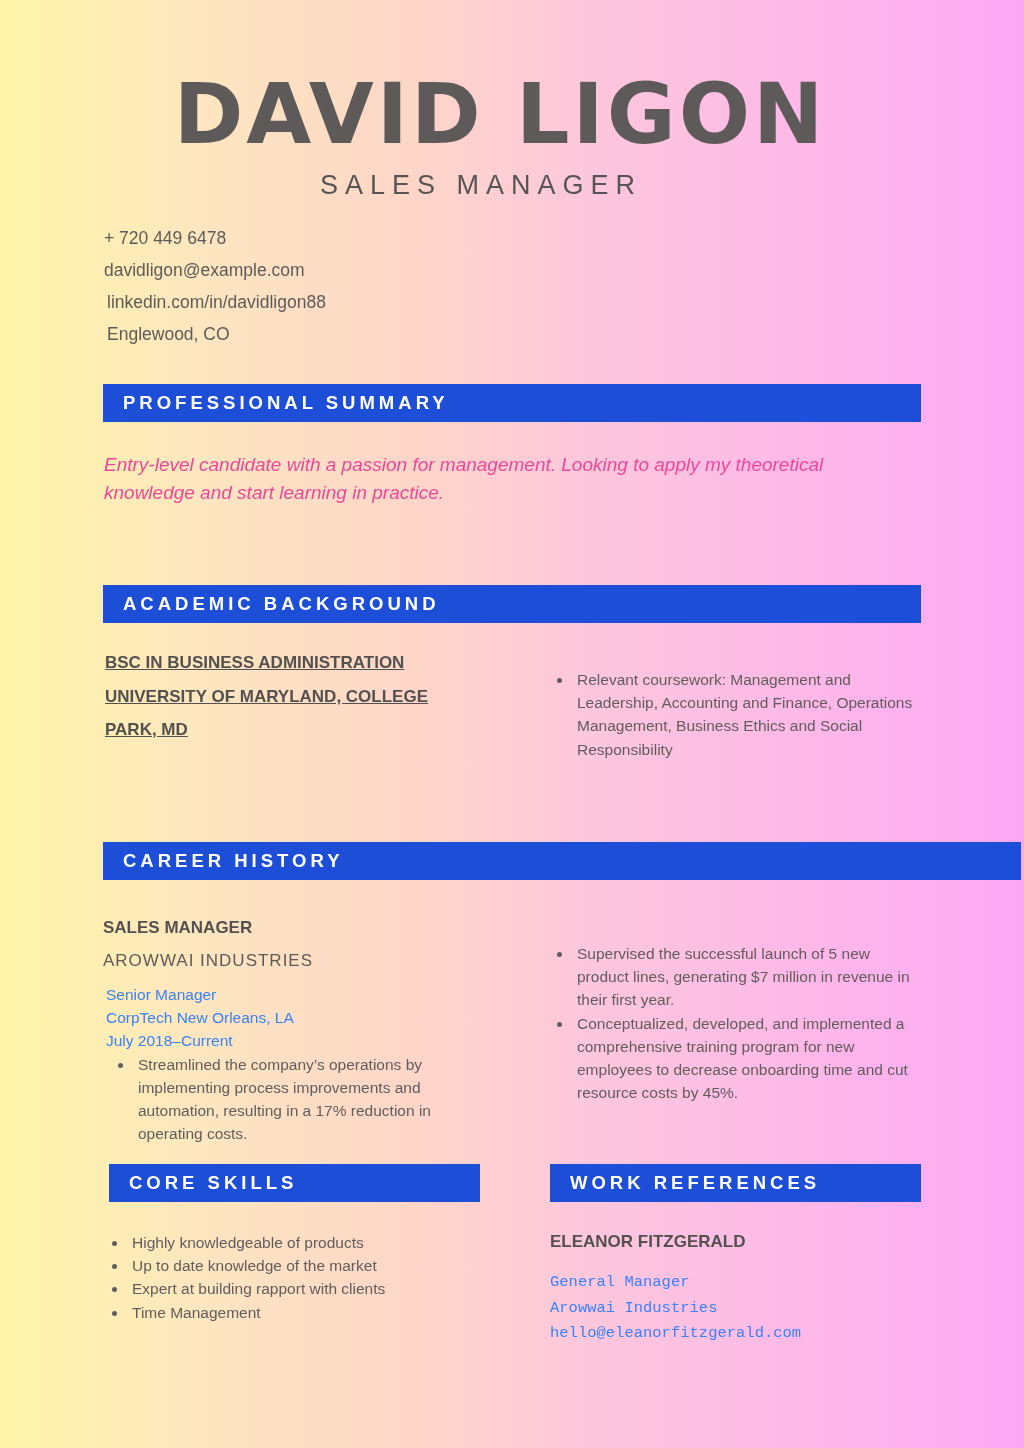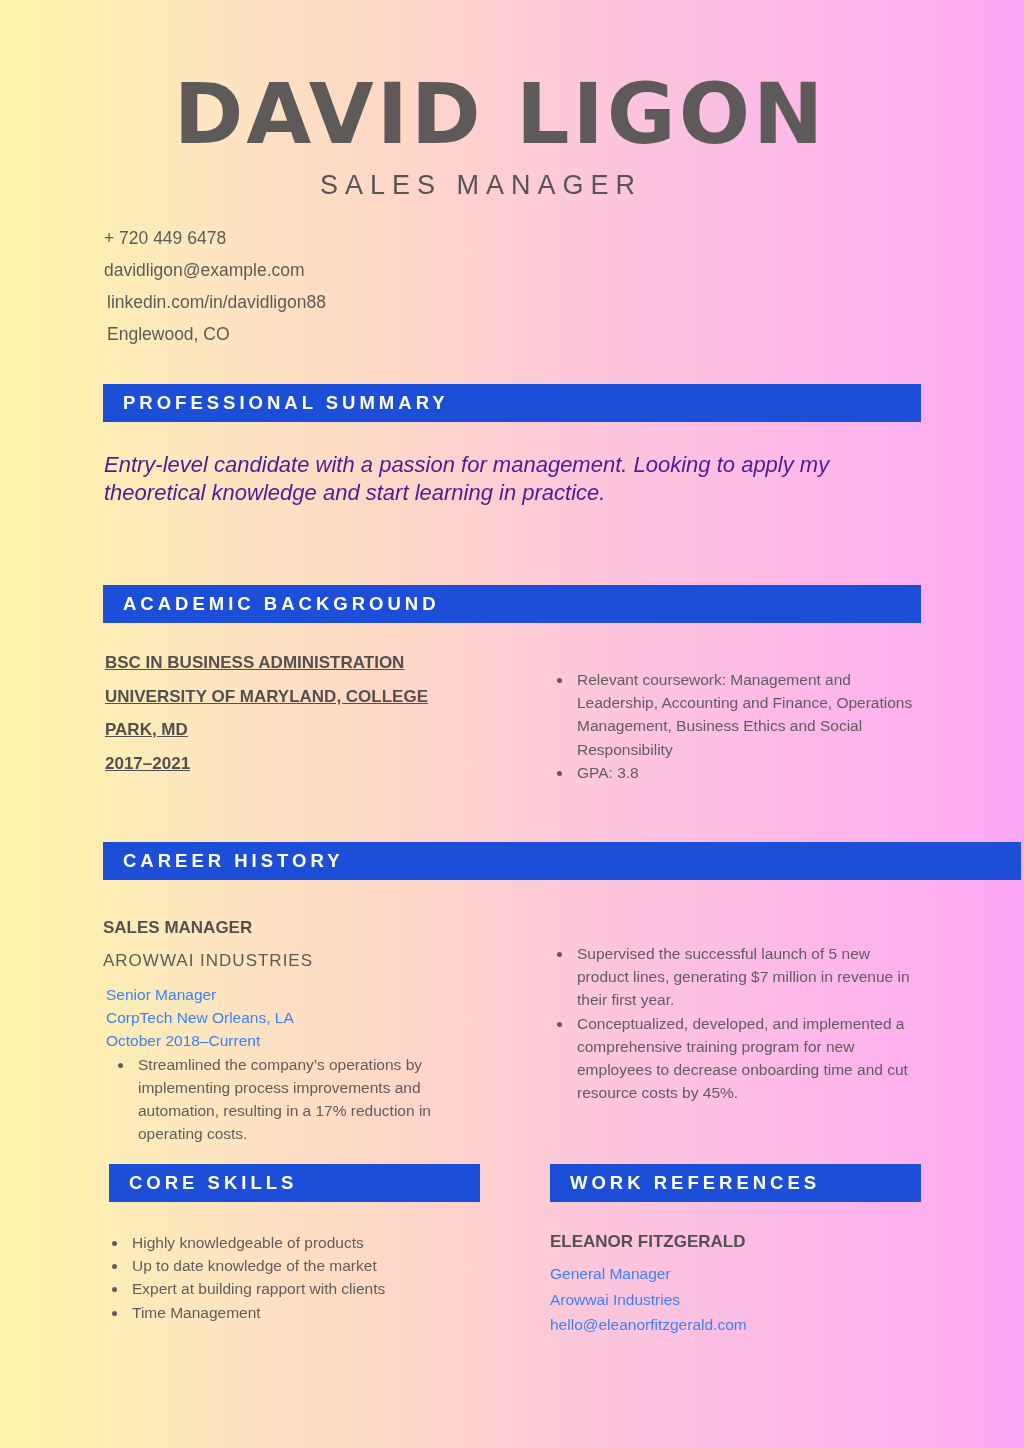--- a/index.html
+++ b/index.html
@@ -45,23 +45,23 @@
       padding-left: 20px;
       line-height: 38px;
       color: #ffffff;
       font-weight: bold;
       font-size: 18.5px;
       letter-spacing: 4px;
     }
     .summary {
       left: 104px; top: 451px; width: 780px;
       font-style: italic;
-      font-size: 22px;
+      font-size: 19px;
       line-height: 28px;
-      color: #4c1d95;
+      color: #ec4899;
     }
     .bold-line {
       font-weight: bold;
       font-size: 17px;
       color: #555050;
       line-height: 33.5px;
       text-decoration: underline;
     }
     ul.bullets {
       margin: 0; padding: 0;
@@ -102,35 +102,33 @@
 </div>
 
 <div class="abs bar" style="left:103px; top:384px; width:818px;">PROFESSIONAL SUMMARY</div>
 <div class="abs summary">Entry-level candidate with a passion for management. Looking to apply my theoretical knowledge and start learning in practice.</div>
 
 <div class="abs bar" style="left:103px; top:585px; width:818px;">ACADEMIC BACKGROUND</div>
 <div class="abs" style="left:105px; top:646px; width:340px;">
   <div class="bold-line">BSC IN BUSINESS ADMINISTRATION</div>
   <div class="bold-line">UNIVERSITY OF MARYLAND, COLLEGE</div>
   <div class="bold-line">PARK, MD</div>
-  <div class="bold-line">2017–2021</div>
 </div>
 <ul class="abs bullets" style="left:555px; top:668px; width:360px;">
   <li>Relevant coursework: Management and Leadership, Accounting and Finance, Operations Management, Business Ethics and Social Responsibility</li>
-  <li>GPA: 3.8</li>
 </ul>
 
 <div class="abs bar" style="left:103px; top:842px; width:918px;">CAREER HISTORY</div>
 <div class="abs" style="left:103px; top:914px; width:360px;">
   <div style="font-weight:bold; font-size:17px; color:#555050; line-height:28px;">SALES MANAGER</div>
   <div style="font-size:17px; letter-spacing:1px; color:#5f5a5a; line-height:28px; margin-top:5px;">AROWWAI INDUSTRIES</div>
   <div style="padding-left:3px; margin-top:8px;">
     <div class="plain">Senior Manager</div>
     <div class="plain">CorpTech New Orleans, LA</div>
-    <div class="plain">October 2018–Current</div>
+    <div class="plain">July 2018–Current</div>
   </div>
   <ul class="bullets" style="padding-left:13px; width:340px;">
     <li>Streamlined the company’s operations by implementing process improvements and automation, resulting in a 17% reduction in operating costs.</li>
   </ul>
 </div>
 <ul class="abs bullets" style="left:555px; top:942px; width:362px;">
   <li>Supervised the successful launch of 5 new product lines, generating $7 million in revenue in their first year.</li>
   <li>Conceptualized, developed, and implemented a comprehensive training program for new employees to decrease onboarding time and cut resource costs by 45%.</li>
 </ul>
 
@@ -138,18 +136,18 @@
 <ul class="abs bullets" style="left:110px; top:1231px; width:360px;">
   <li>Highly knowledgeable of products</li>
   <li>Up to date knowledge of the market</li>
   <li>Expert at building rapport with clients</li>
   <li>Time Management</li>
 </ul>
 
 <div class="abs bar" style="left:550px; top:1164px; width:371px;">WORK REFERENCES</div>
 <div class="abs" style="left:550px; top:1228px; width:360px;">
   <div style="font-weight:bold; font-size:17px; color:#555050; line-height:28px;">ELEANOR FITZGERALD</div>
-  <div style="margin-top:5px;">
+  <div style="margin-top:14px;font-family:Liberation Mono, monospace;">
     <div class="plain" style="line-height:25.5px;">General Manager</div>
     <div class="plain" style="line-height:25.5px;">Arowwai Industries</div>
     <div class="plain" style="line-height:25.5px;">hello@eleanorfitzgerald.com</div>
   </div>
 </div>
 
 </body></html>

